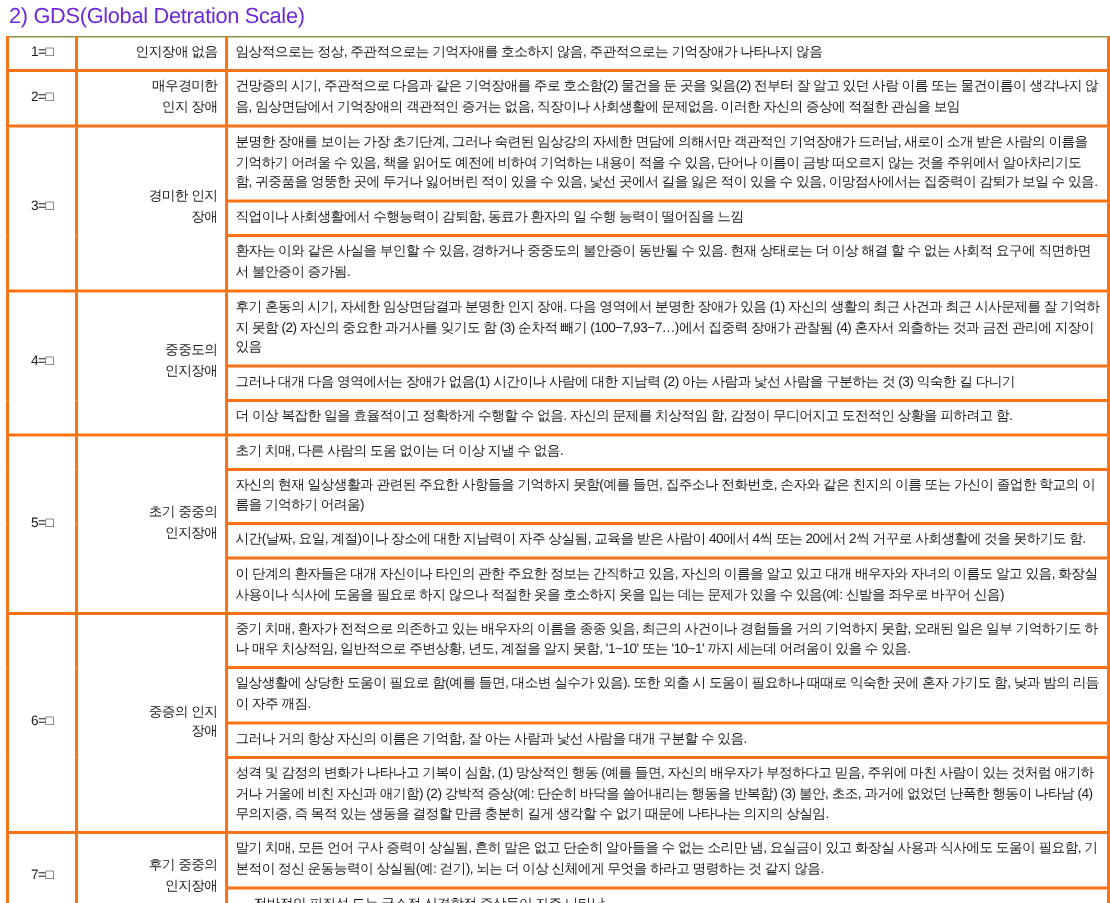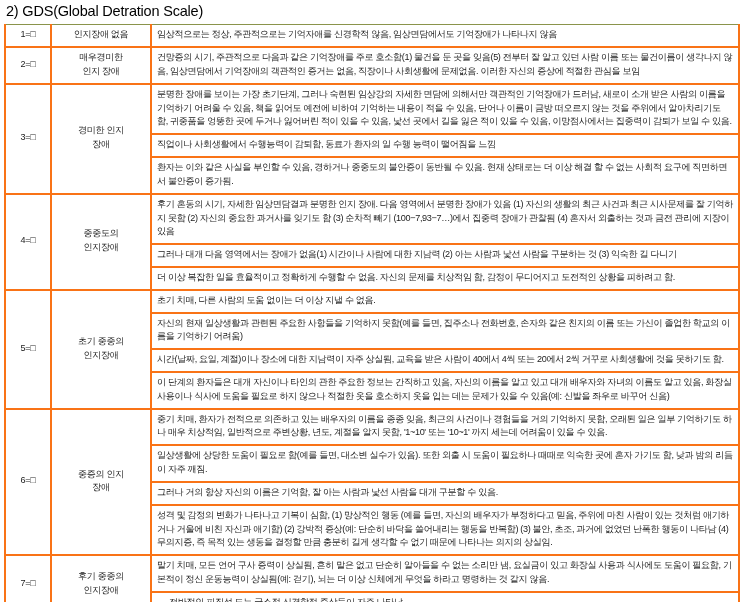--- a/index.html
+++ b/index.html
@@ -16,21 +16,21 @@
     overflow: hidden;
   }
   .page {
     width: 740px;
     box-sizing: border-box;
     padding: 0 2px;
   }
   .doc-title {
     font-size: 14.5px;
     font-weight: 400;
-    color: #000000;
+    color: #6d28d9;
     letter-spacing: -0.2px;
     margin: 3px 0 4px 4px;
     line-height: 1.2;
     white-space: nowrap;
   }
   table.gds {
     width: 736px;
     border-collapse: collapse;
     table-layout: fixed;
     margin-left: 2px;
@@ -49,21 +49,21 @@
     width: 34px;
     text-align: center;
     font-size: 9.4px;
     letter-spacing: -0.2px;
     padding: 3px 1px;
     border-left: 1px solid #ffffff;
     white-space: nowrap;
   }
   td.col-label {
     width: 88px;
-    text-align: center;
+    text-align: right;
     font-size: 9.3px;
     letter-spacing: -0.4px;
     padding: 3px 3px;
     line-height: 1.45;
   }
   td.col-desc {
     text-align: left;
   }
   tr.rule-top td {
     border-top: 1.6px solid #8a944b;
@@ -87,26 +87,26 @@
 
 <div class="page">
 
   <div class="doc-title">2) GDS(Global Detration Scale)</div>
 
   <table class="gds">
     <tbody>
         <tr class="rule-top">
           <td class="col-code" rowspan="1">1=□</td>
           <td class="col-label" rowspan="1">인지장애 없음</td>
-          <td class="col-desc">임상적으로는 정상, 주관적으로는 기억자애를 신경학적 않음, 임상면담에서도 기억장애가 나타나지 않음</td>
+          <td class="col-desc">임상적으로는 정상, 주관적으로는 기억자애를 호소하지 않음, 주관적으로는 기억장애가 나타나지 않음</td>
         </tr>
         <tr class="rule-top">
           <td class="col-code" rowspan="1">2=□</td>
           <td class="col-label" rowspan="1">매우경미한<br>인지 장애</td>
-          <td class="col-desc">건망증의 시기, 주관적으로 다음과 같은 기억장애를 주로 호소함(1) 물건을 둔 곳을 잊음(5) 전부터 잘 알고 있던 사람 이름 또는 물건이름이 생각나지 않음, 임상면담에서 기억장애의 객관적인 증거는 없음, 직장이나 사회생활에 문제없음. 이러한 자신의 증상에 적절한 관심을 보임</td>
+          <td class="col-desc">건망증의 시기, 주관적으로 다음과 같은 기억장애를 주로 호소함(2) 물건을 둔 곳을 잊음(2) 전부터 잘 알고 있던 사람 이름 또는 물건이름이 생각나지 않음, 임상면담에서 기억장애의 객관적인 증거는 없음, 직장이나 사회생활에 문제없음. 이러한 자신의 증상에 적절한 관심을 보임</td>
         </tr>
         <tr class="rule-top">
           <td class="col-code" rowspan="3">3=□</td>
           <td class="col-label" rowspan="3">경미한 인지<br>장애</td>
           <td class="col-desc">분명한 장애를 보이는 가장 초기단계, 그러나 숙련된 임상강의 자세한 면담에 의해서만 객관적인 기억장애가 드러남, 새로이 소개 받은 사람의 이름을 기억하기 어려울 수 있음, 책을 읽어도 예전에 비하여 기억하는 내용이 적을 수 있음, 단어나 이름이 금방 떠오르지 않는 것을 주위에서 알아차리기도 함, 귀중품을 엉뚱한 곳에 두거나 잃어버린 적이 있을 수 있음, 낯선 곳에서 길을 잃은 적이 있을 수 있음, 이망점사에서는 집중력이 감퇴가 보일 수 있음.</td>
         </tr>
         <tr>
           <td class="col-desc">직업이나 사회생활에서 수행능력이 감퇴함, 동료가 환자의 일 수행 능력이 떨어짐을 느낌</td>
         </tr>
         <tr>

